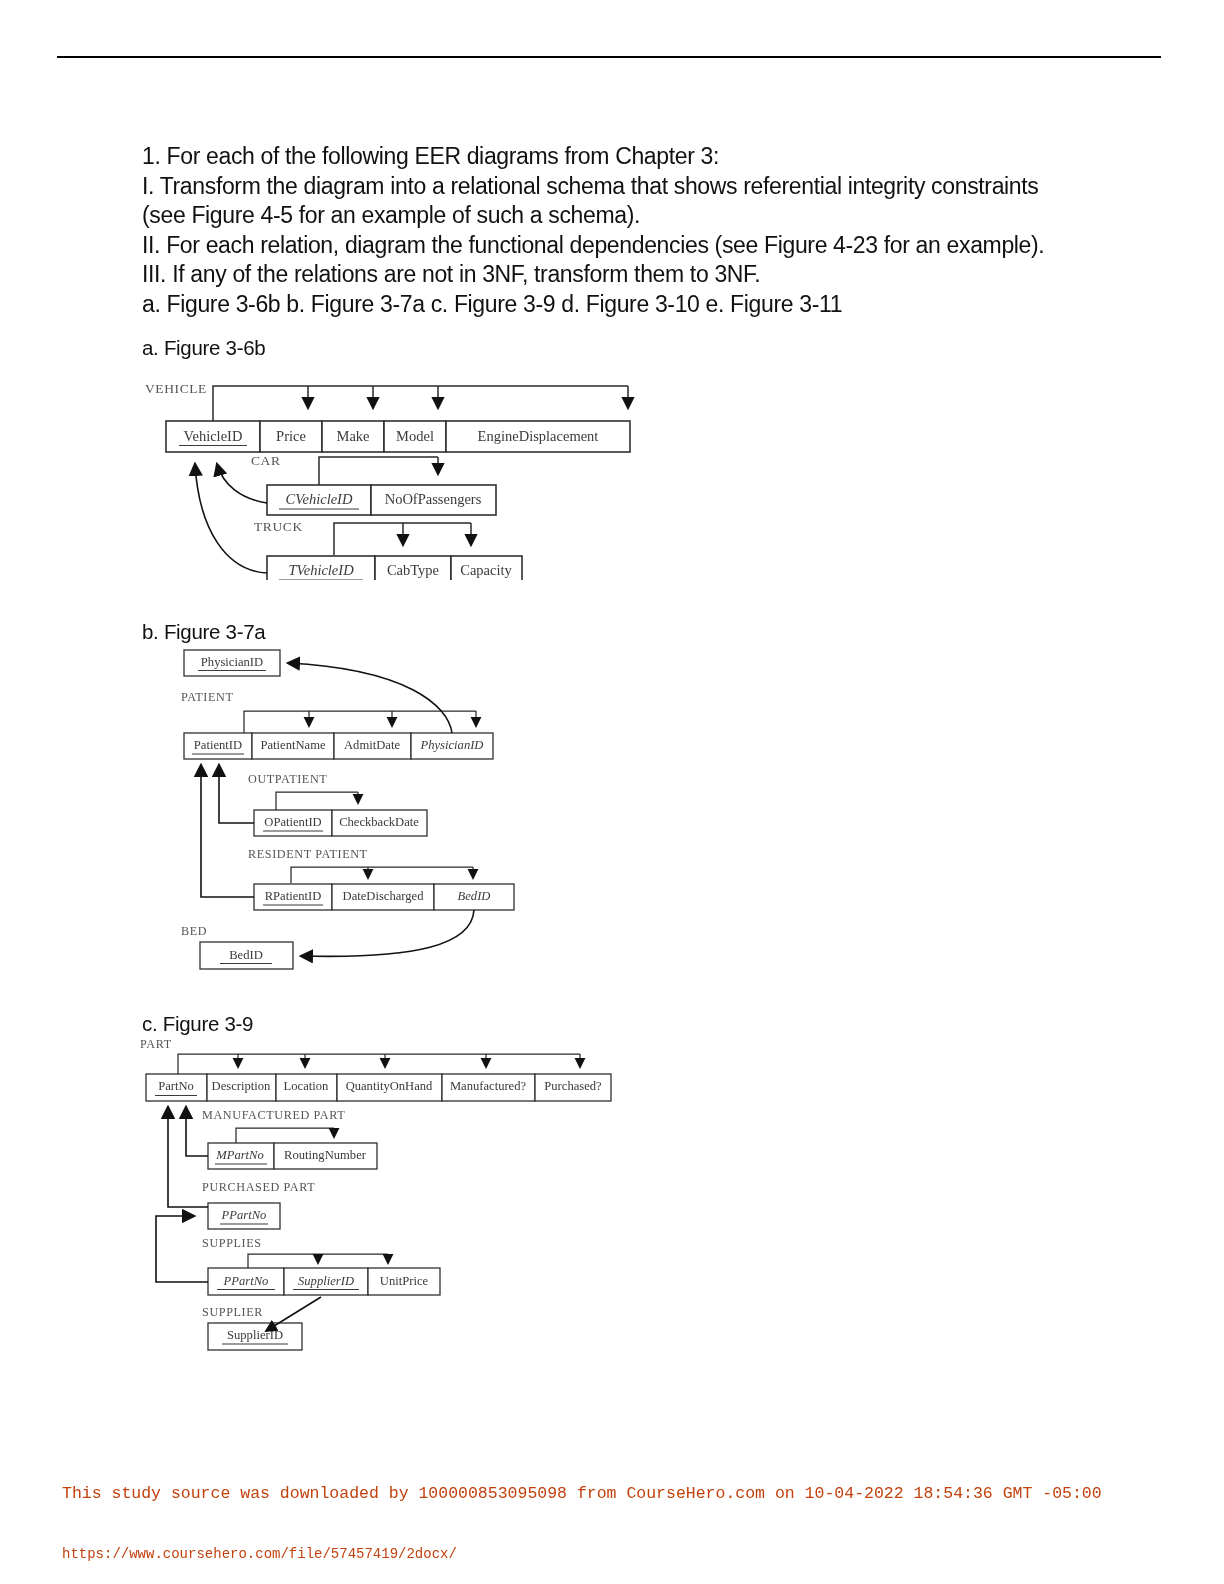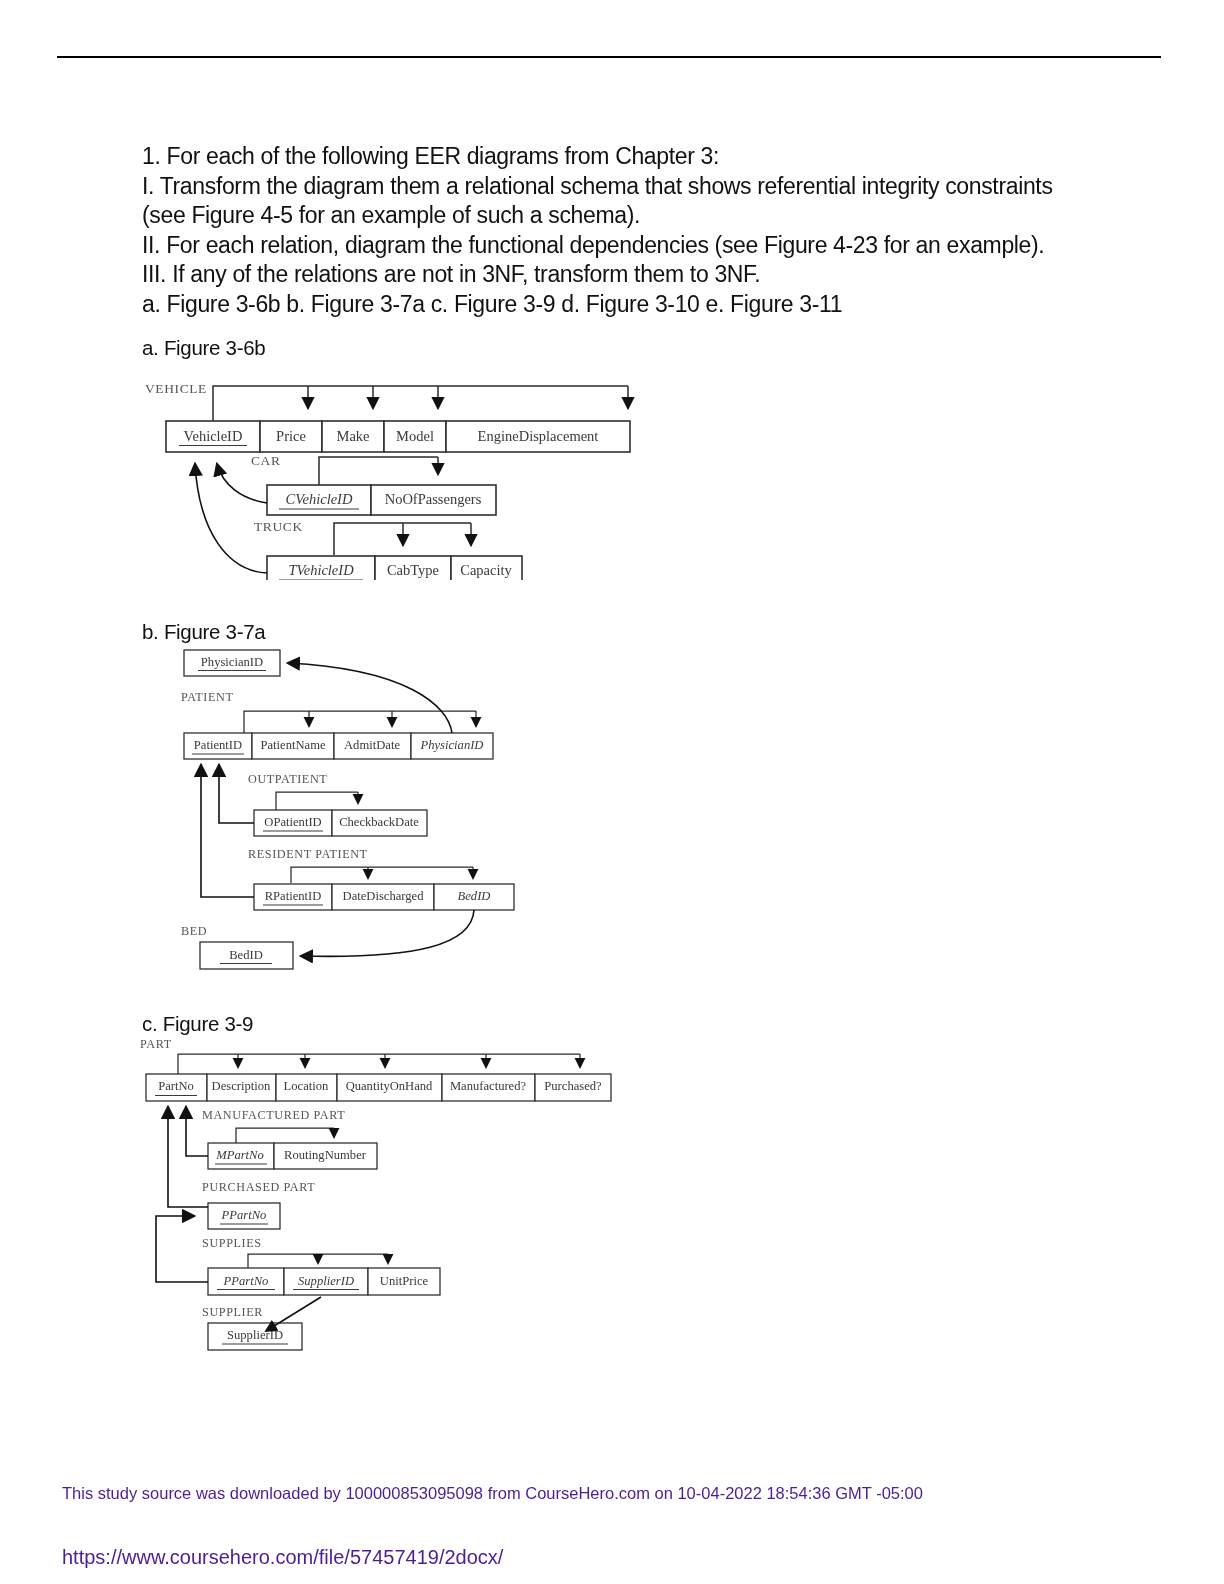--- a/index.html
+++ b/index.html
@@ -111,43 +111,43 @@
     stroke-width: 1.6;
     fill: none;
   }
   .arrowhead {
     fill: #111;
   }
 
   
   .footer-line {
     position: absolute;
-    font-family: Liberation Sans, sans-serif;
-    color: #4c1d95;
+    font-family: Liberation Mono, monospace;
+    color: #c2410c;
     white-space: nowrap;
   }
   #footer-downloaded {
     left: 62px;
     top: 1484px;
     font-size: 16.5px;
   }
   #footer-url {
     left: 62px;
     top: 1546px;
-    font-size: 20px;
+    font-size: 14px;
   }
 </style>
 </head>
 <body>
 
 <div class="top-rule"></div>
 
 <div class="question-block">
   <div class="question-line">1. For each of the following EER diagrams from Chapter 3:</div>
-  <div class="question-line">I. Transform the diagram them a relational schema that shows referential integrity constraints</div>
+  <div class="question-line">I. Transform the diagram into a relational schema that shows referential integrity constraints</div>
   <div class="question-line">(see Figure 4-5 for an example of such a schema).</div>
   <div class="question-line">II. For each relation, diagram the functional dependencies (see Figure 4-23 for an example).</div>
   <div class="question-line">III. If any of the relations are not in 3NF, transform them to 3NF.</div>
   <div class="question-line">a. Figure 3-6b b. Figure 3-7a c. Figure 3-9 d. Figure 3-10 e. Figure 3-11</div>
 </div>
 
 <div class="fig-caption" style="left:142px; top:336px;">a. Figure 3-6b</div>
 
 <div class="diagram" style="left:141px; top:375px;">
 <svg width="530" height="205" viewBox="0 0 530 205" xmlns="http://www.w3.org/2000/svg">

